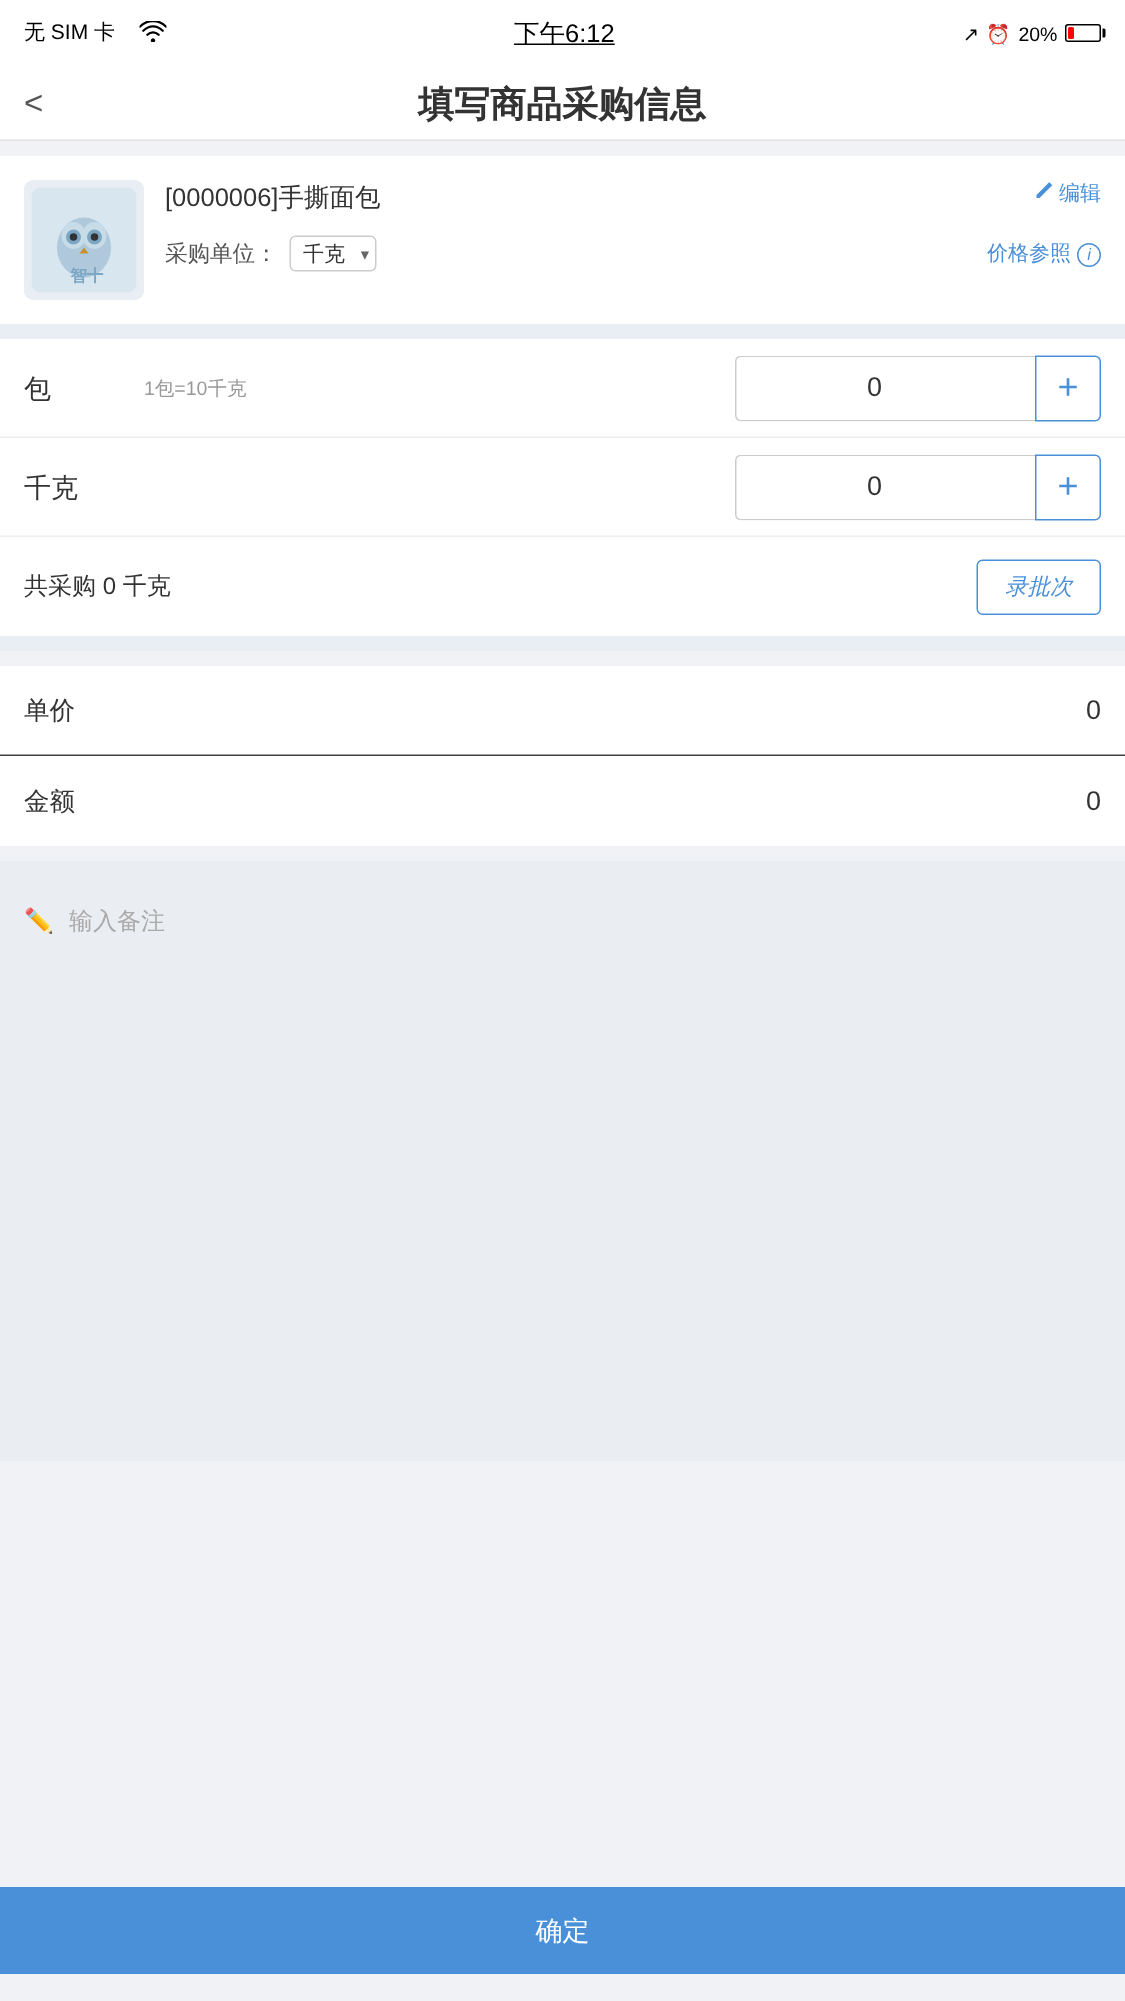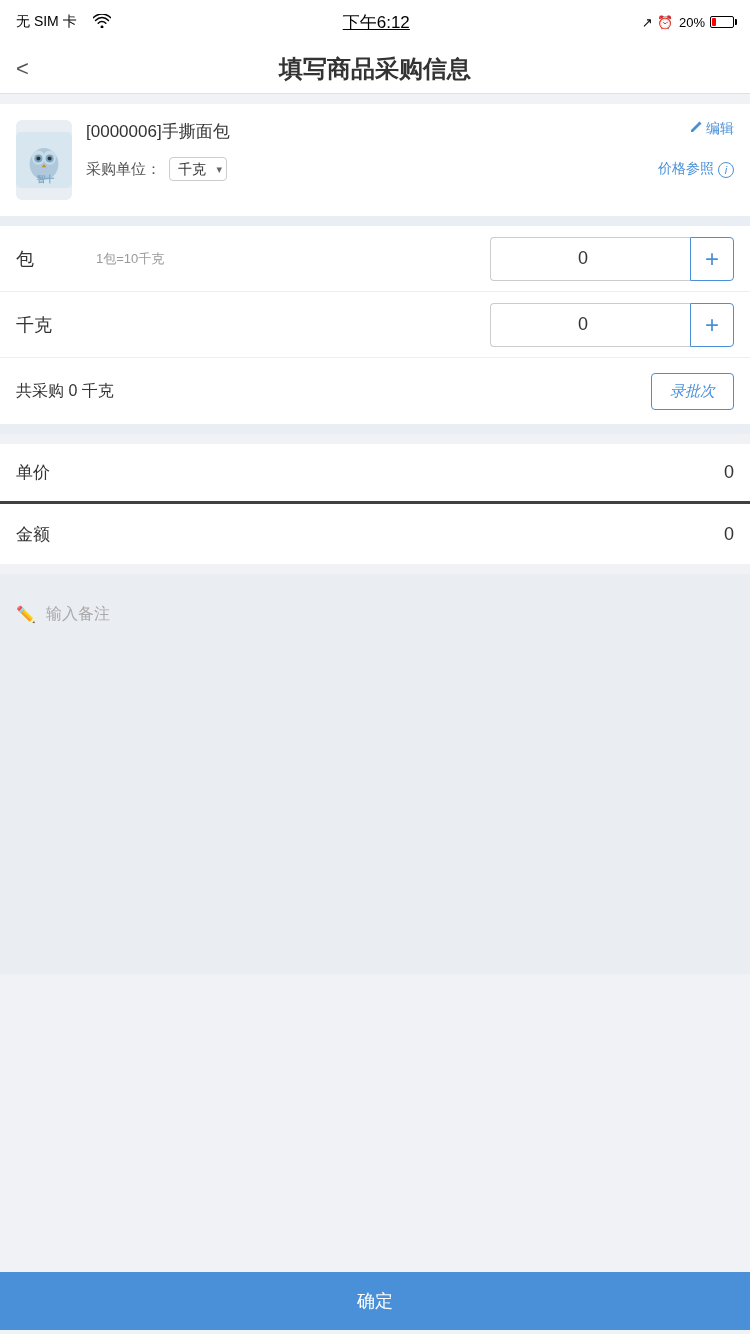--- a/index.html
+++ b/index.html
@@ -69,21 +69,21 @@
     .product-card {
       background: #fff;
       margin-top: 10px;
       padding: 16px;
       display: flex;
       align-items: flex-start;
       gap: 14px;
       position: relative;
     }
     .product-thumb {
-      width: 56px;
+      width: 80px;
       height: 80px;
       background: #e8eef3;
       border-radius: 6px;
       display: flex;
       align-items: center;
       justify-content: center;
       flex-shrink: 0;
       overflow: hidden;
     }
     .product-info {
@@ -246,21 +246,21 @@
     
     .stats-section {
       background: #fff;
       margin-top: 10px;
     }
     .stat-row {
       display: flex;
       align-items: center;
       padding: 0 16px;
       height: 60px;
-      border-bottom: 3px solid #404040;
+      border-bottom: 1px solid #404040;
     }
     .stat-row:last-child {
       border-bottom: none;
     }
     .stat-label {
       font-size: 17px;
       color: #333;
     }
     .stat-value {
       margin-left: auto;
@@ -290,21 +290,21 @@
     
     .content-spacer {
       background: #eaedf2;
       flex: 1;
       min-height: 320px;
     }
 
     
     .confirm-btn-bar {
       position: fixed;
-      bottom: 4px;
+      bottom: 18px;
       left: 0;
       width: 750px;
       background: #4a90d9;
       height: 58px;
       display: flex;
       align-items: center;
       justify-content: center;
       cursor: pointer;
     }
     .confirm-btn-label {

